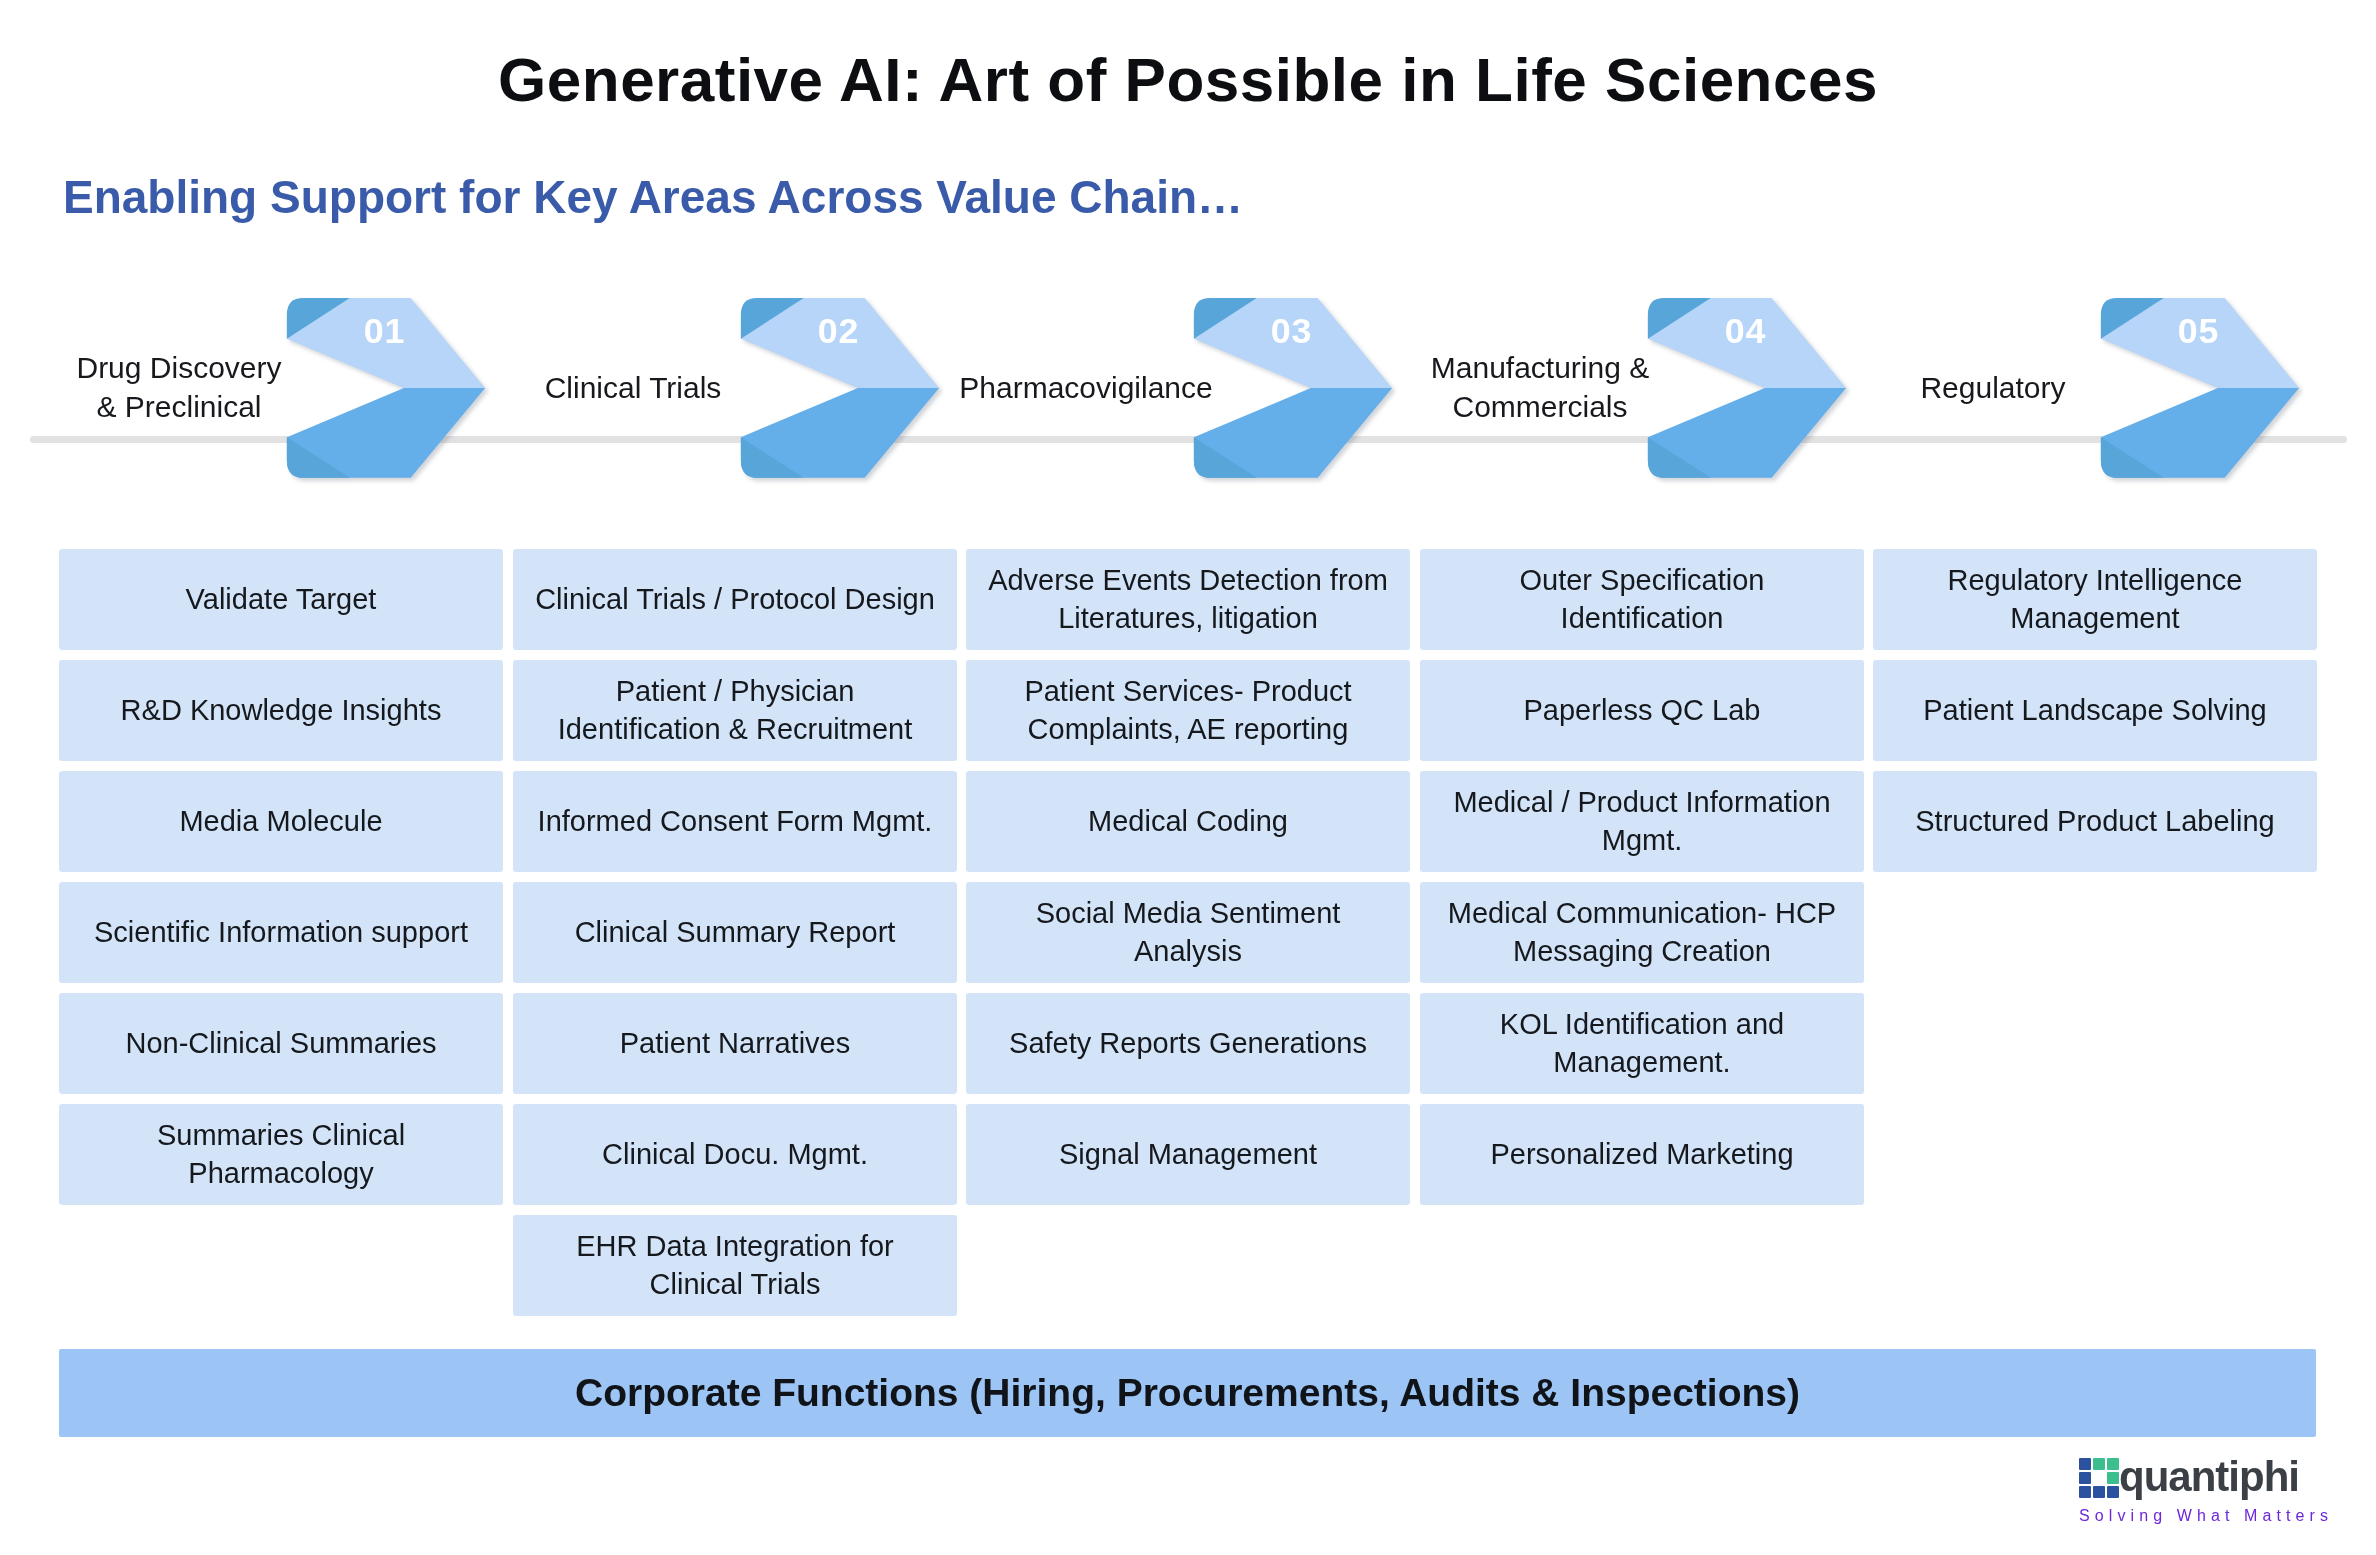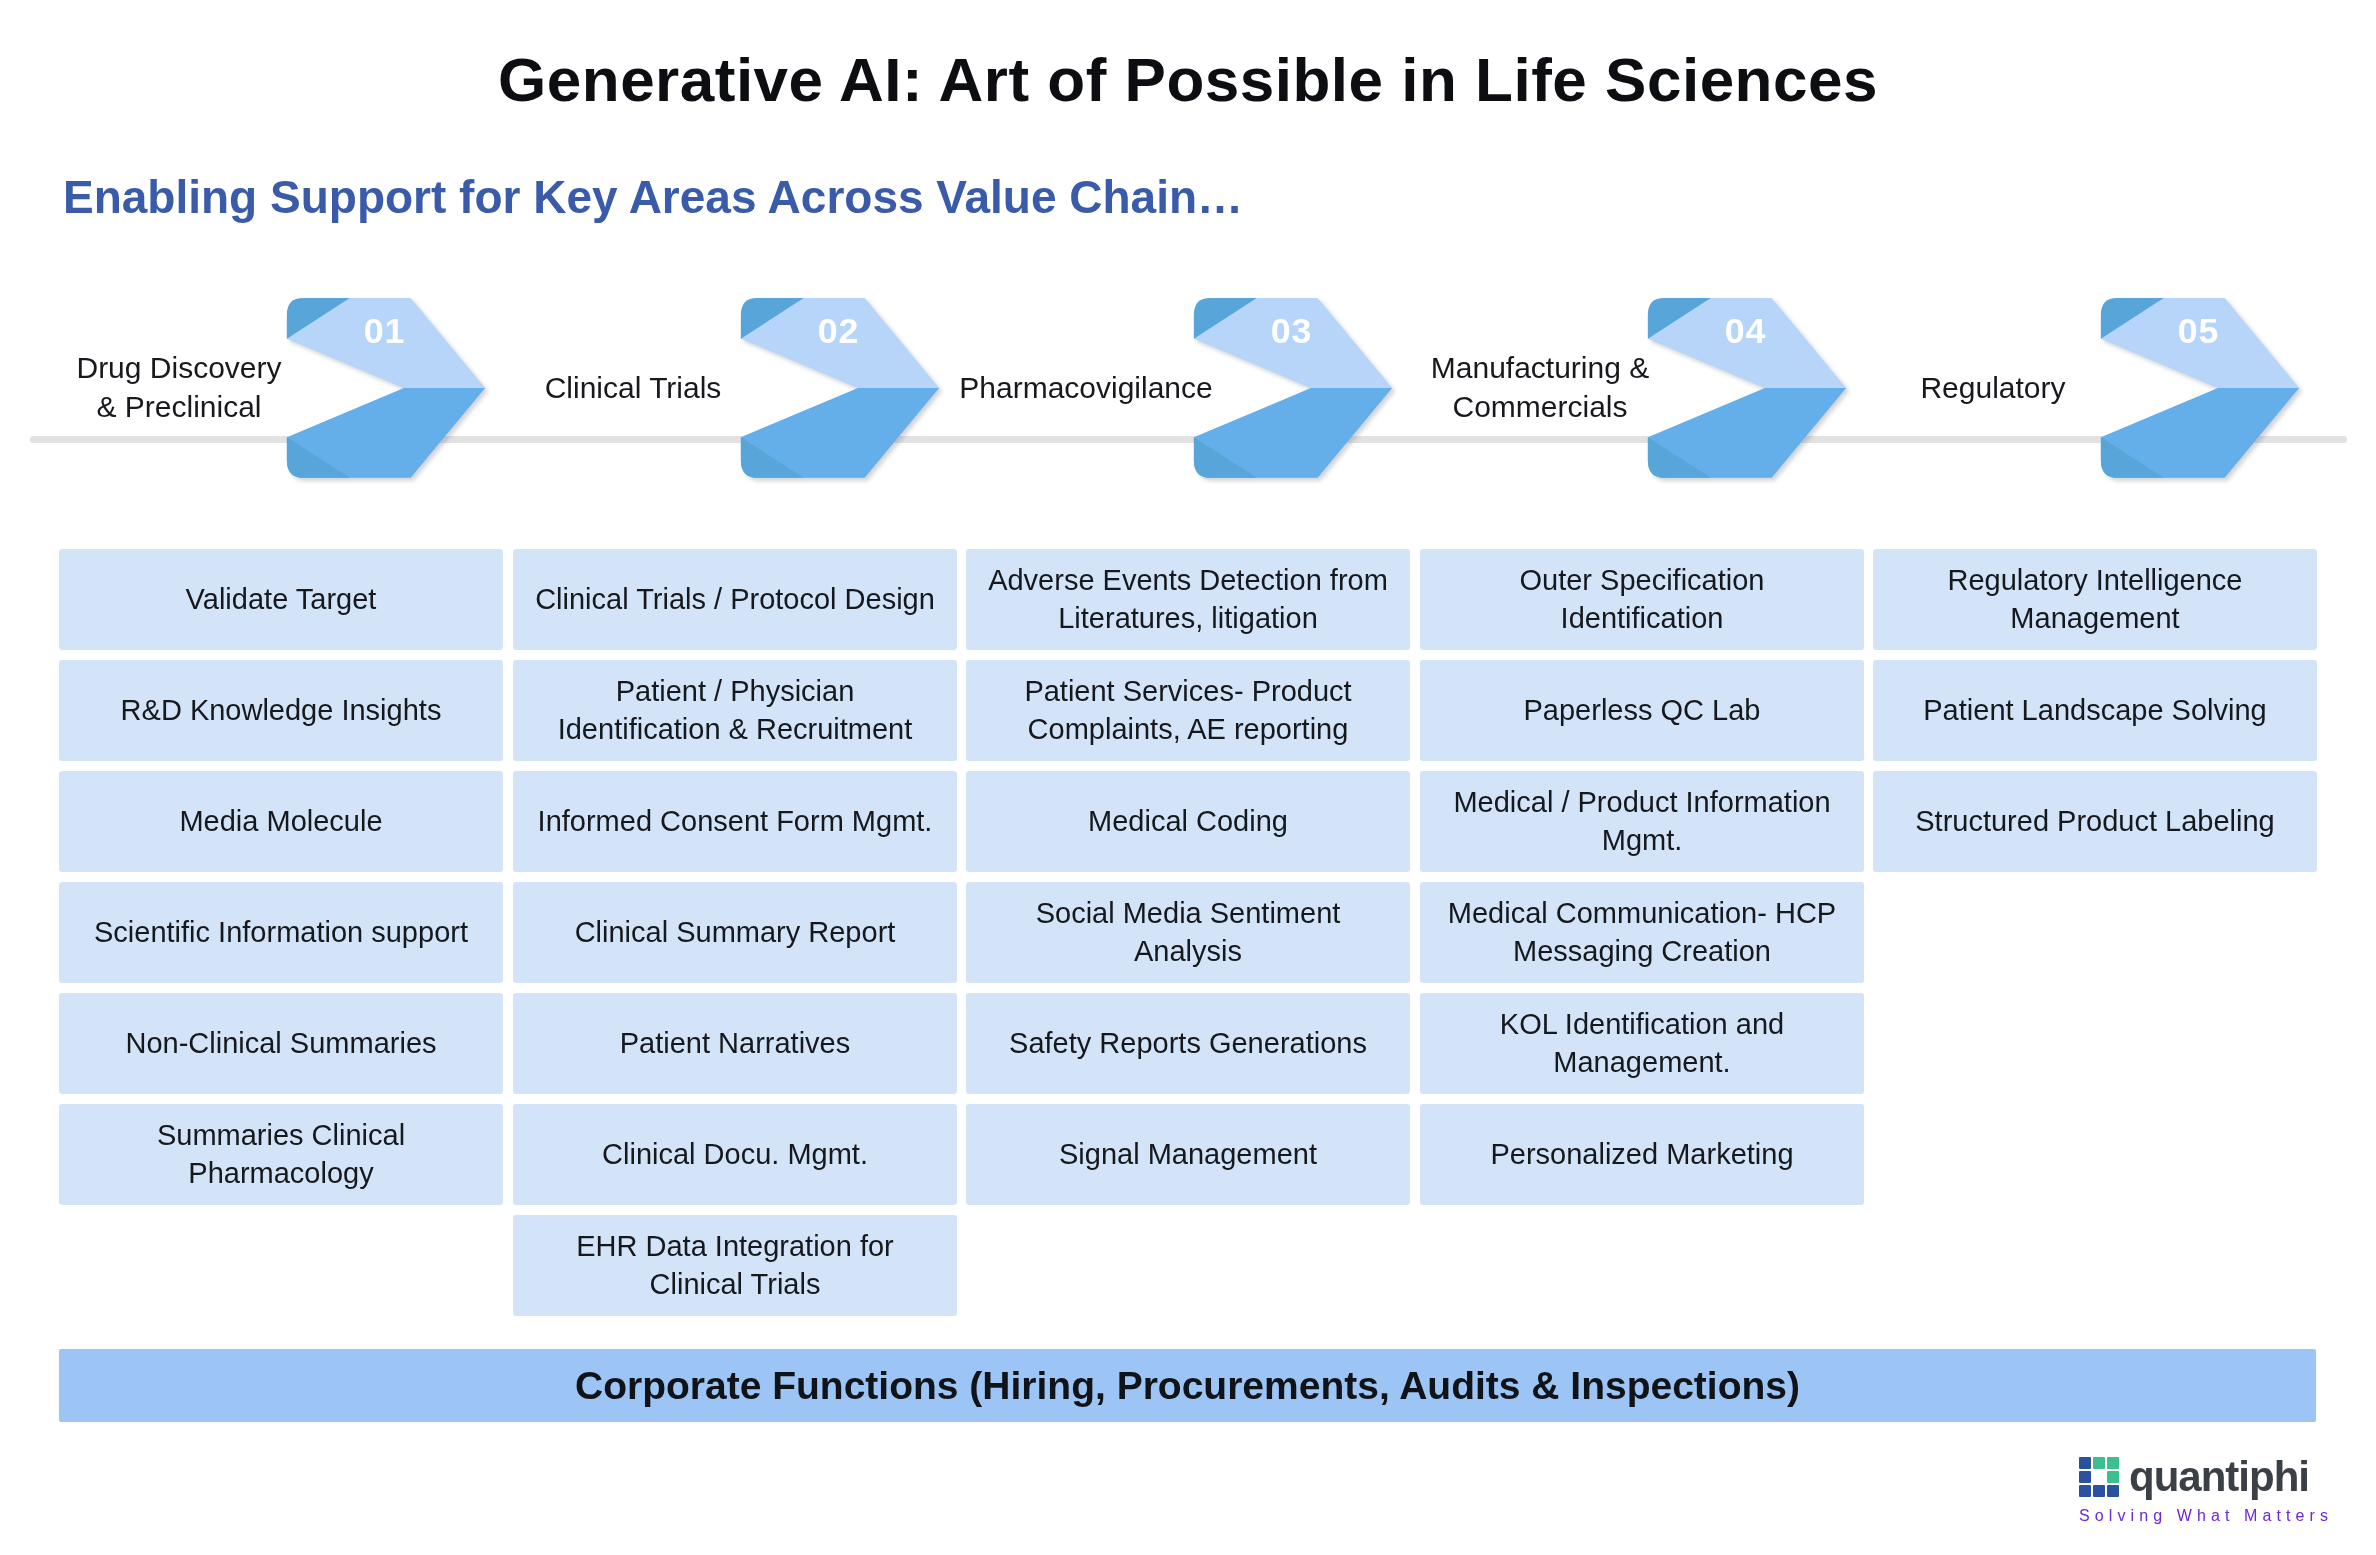--- a/index.html
+++ b/index.html
@@ -37,27 +37,27 @@
     text-anchor:middle;font-size:37px;font-weight:800;fill:#ffffff;
     font-family:"Liberation Sans","DejaVu Sans",sans-serif;letter-spacing:1px;
   }
   .col{position:absolute;top:549px;width:444px;display:flex;flex-direction:column;gap:10px;}
   .item{
     height:101px;flex:none;background:var(--box_fill,#D3E4F9);border-radius:3px;
     display:flex;align-items:center;justify-content:center;box-sizing:border-box;padding:4px 20px;
   }
   .item-text{text-align:center;font-size:29px;line-height:1.28;color:#15181c;}
   .corp-bar{
-    position:absolute;left:59px;top:1349px;width:2257px;height:73px;border-radius:2px;
+    position:absolute;left:59px;top:1349px;width:2257px;height:88px;border-radius:2px;
     background:var(--bar_fill,#9CC5F5);
     display:flex;align-items:center;justify-content:center;
     font-size:39px;font-weight:600;color:#101419;
   }
   .logo{position:absolute;left:2079px;top:1455px;width:238px;}
-  .logo-row{display:flex;align-items:flex-start;gap:10px;}
+  .logo-row{display:flex;align-items:center;}
   .logo-mark{width:40px;height:40px;flex:none;margin-top:2px;}
   .sq-n{fill:var(--logo_navy,#2A529E);}
   .sq-g{fill:var(--logo_green,#3DBE8F);}
   .logo-word{
     font-size:42px;font-weight:700;color:#3A4045;letter-spacing:-1px;line-height:1;margin-top:1px;
   }
   .logo-tag{
     margin-top:9px;font-size:16px;letter-spacing:5.1px;color:#6d28d9;white-space:nowrap;
   }
 </style>

